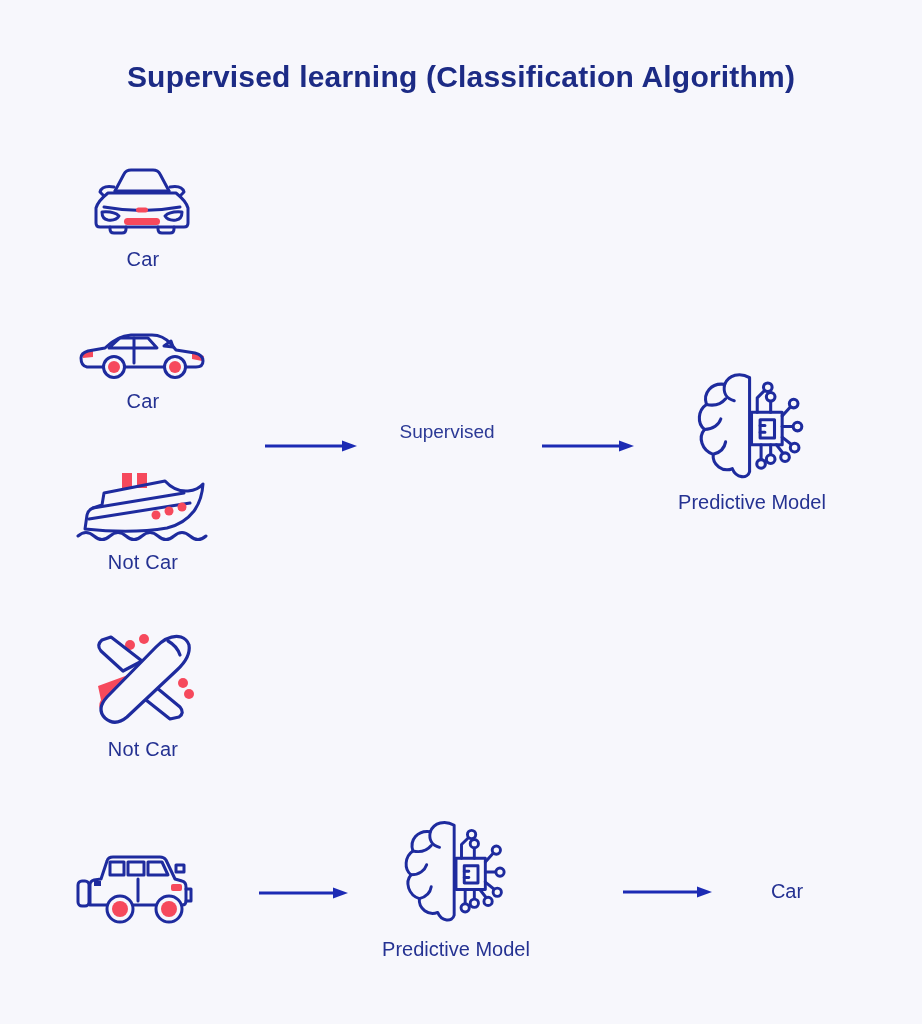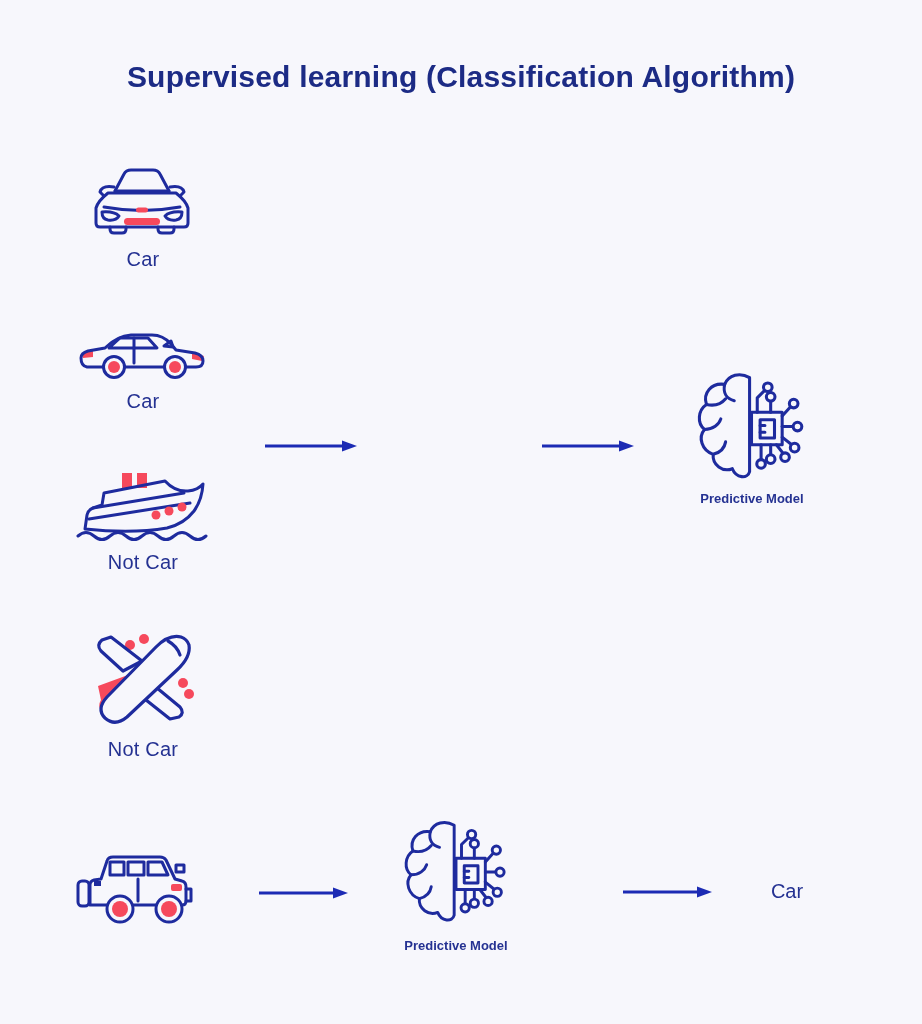--- a/index.html
+++ b/index.html
@@ -23,21 +23,21 @@
   }
   .item-label{
     font-size:20px;font-weight:500;color:var(--text-navy);
     text-align:center;letter-spacing:.2px;
   }
   .process-text{
     left:367px;top:410px;width:160px;text-align:center;
     font-size:19px;font-weight:500;color:#2c3a96;line-height:28px;
   }
   .model-label{
-    font-size:13px;font-weight:700;color:var(--text-navy);text-align:center;
+    font-size:20px;font-weight:400;color:var(--text-navy);text-align:center;
   }
   .output-label{
     font-size:20px;font-weight:500;color:var(--text-navy);text-align:center;
   }
   svg{display:block;}
 </style>
 </head>
 <body>
 
 <div id="canvas">
@@ -128,20 +128,21 @@
   <div class="abs item-label" style="left:83px;top:730px;width:120px;">Not Car</div>
 
   <div class="abs" style="left:264px;top:430px;">
     <svg width="95" height="16" viewBox="0 0 95 16">
       <line x1="1" y1="8" x2="79" y2="8" stroke="#1c2bb4" stroke-width="3"></line>
       <polygon points="78,2.5 93,8 78,13.5" fill="#1c2bb4"></polygon>
     </svg>
   </div>
 
   <div class="abs process-text">
+    <div>Supervised</div>
   </div>
 
   <div class="abs" style="left:541px;top:430px;">
     <svg width="95" height="16" viewBox="0 0 95 16">
       <line x1="1" y1="8" x2="79" y2="8" stroke="#1c2bb4" stroke-width="3"></line>
       <polygon points="78,2.5 93,8 78,13.5" fill="#1c2bb4"></polygon>
     </svg>
   </div>
 
   <div class="abs" style="left:694px;top:362px;">

